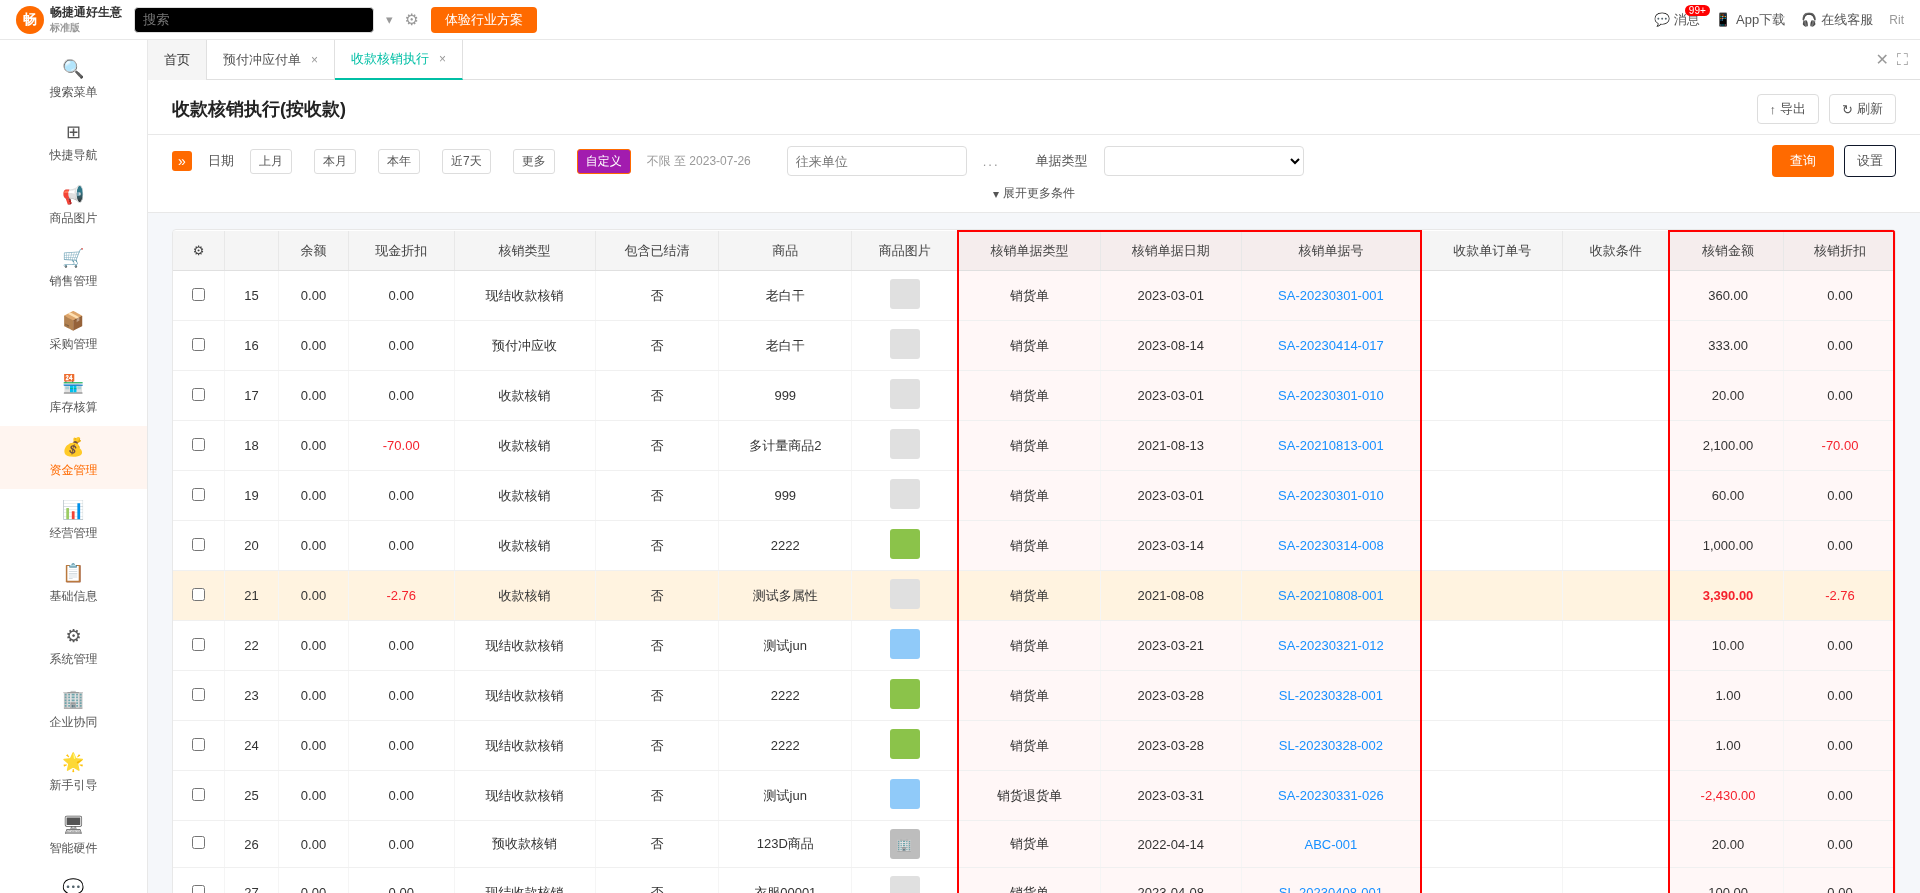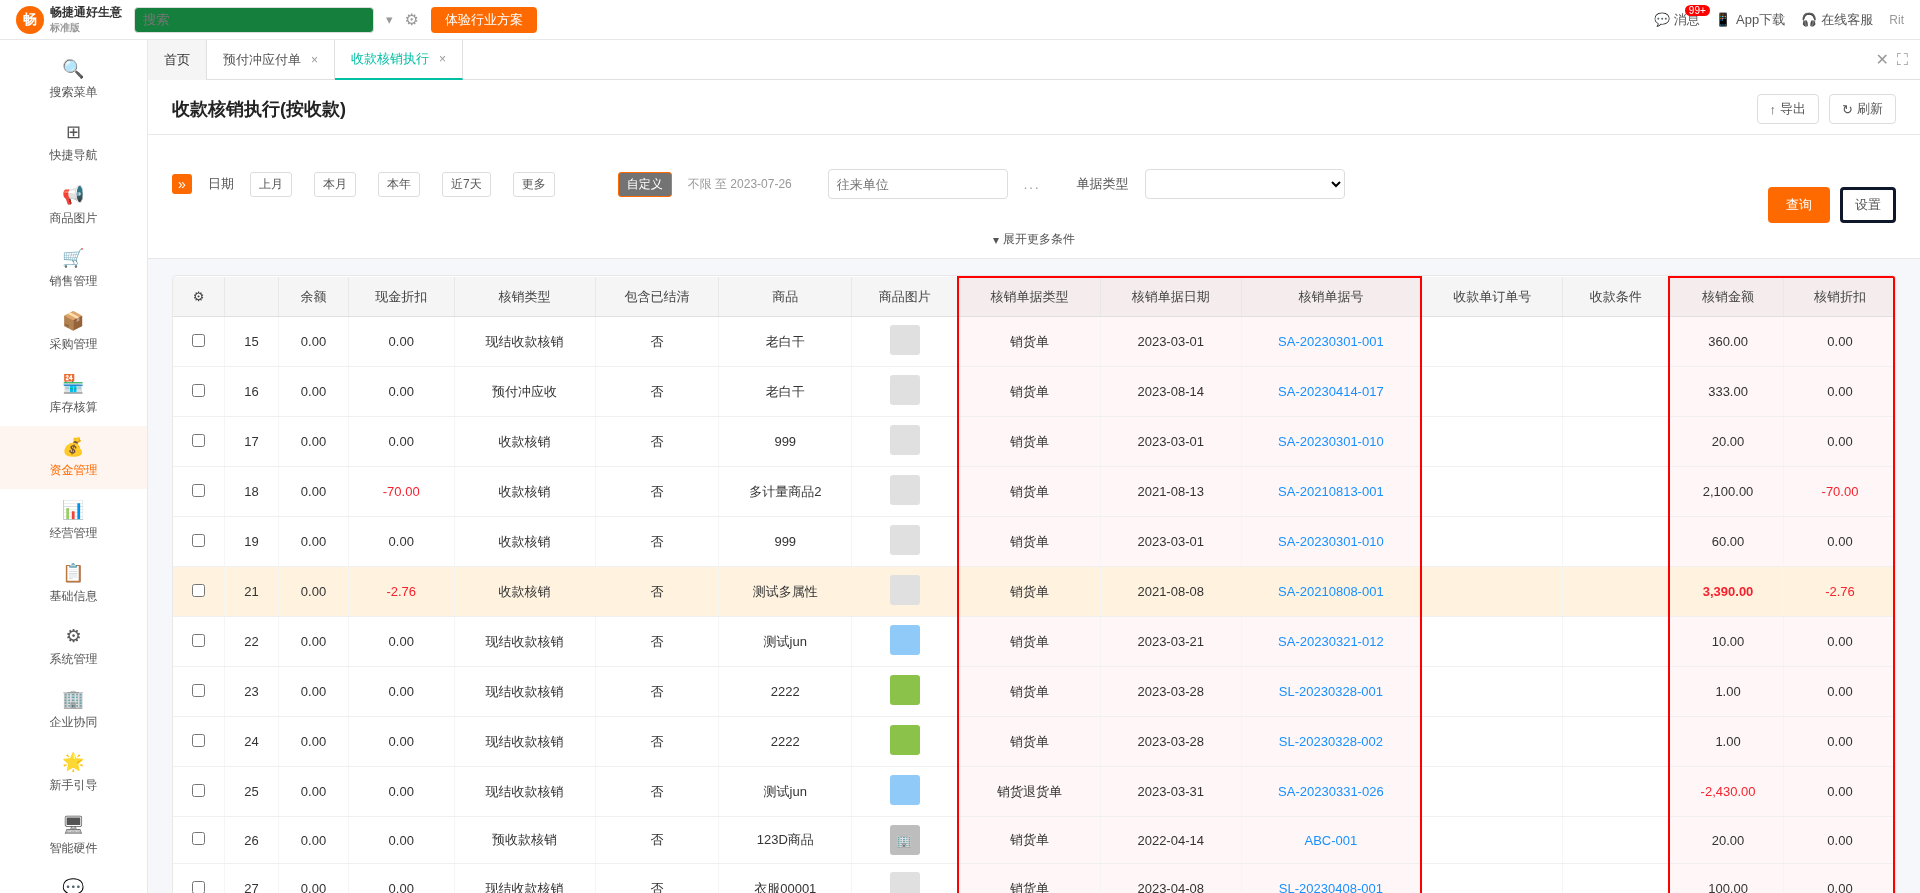--- a/index.html
+++ b/index.html
@@ -4,21 +4,21 @@
   <style>
     * { box-sizing: border-box; margin: 0; padding: 0; }
     body { font-family: "Microsoft YaHei", "PingFang SC", Arial, sans-serif; font-size: 13px; background: #f5f5f5; color: #333; }
 
     
     .top-bar { height: 40px; background: #fff; border-bottom: 1px solid #e8e8e8; display: flex; align-items: center; padding: 0 16px; gap: 12px; }
     .top-bar-logo { display: flex; align-items: center; gap: 6px; font-size: 13px; color: #ff6a00; font-weight: bold; }
     .top-bar-logo .logo-icon { width: 28px; height: 28px; background: #ff6a00; border-radius: 50%; display: flex; align-items: center; justify-content: center; color: #fff; font-size: 14px; font-weight: bold; }
     .top-bar-logo .logo-text { font-size: 12px; color: #333; }
     .top-bar-logo .logo-sub { font-size: 10px; color: #999; }
-    .top-input-area { flex: 1; max-width: 240px; height: 26px; border: 1px solid #ddd; border-radius: 4px; padding: 0 8px; background: #15803d; }
+    .top-input-area { flex: 1; max-width: 240px; height: 26px; border: 1px solid #ddd; border-radius: 4px; padding: 0 8px; background: #000000; }
     .top-bar-chevron { color: #999; cursor: pointer; }
     .top-bar-gear { color: #999; cursor: pointer; font-size: 16px; }
     .btn-industry { background: #ff6a00; color: #fff; border: none; border-radius: 4px; padding: 4px 14px; cursor: pointer; font-size: 13px; }
     .top-bar-right { margin-left: auto; display: flex; align-items: center; gap: 16px; color: #555; font-size: 13px; }
     .top-bar-right .msg-badge { position: relative; display: inline-block; }
     .top-bar-right .badge { position: absolute; top: -6px; right: -10px; background: #f00; color: #fff; border-radius: 8px; font-size: 10px; padding: 0 4px; }
     .top-bar-right .icon-link { display: flex; align-items: center; gap: 4px; cursor: pointer; color: #555; }
     .top-bar-user { color: #999; font-size: 12px; }
 
     
@@ -53,27 +53,27 @@
     .btn-export { background: #fff; border: 1px solid #ddd; color: #555; border-radius: 4px; padding: 5px 12px; cursor: pointer; font-size: 13px; display: flex; align-items: center; gap: 4px; }
     .btn-refresh { background: #fff; border: 1px solid #ddd; color: #555; border-radius: 4px; padding: 5px 12px; cursor: pointer; font-size: 13px; display: flex; align-items: center; gap: 4px; }
 
     
     .filter-bar { background: #fff; padding: 10px 24px; border-bottom: 1px solid #e8e8e8; }
     .filter-row { display: flex; align-items: center; gap: 16px; flex-wrap: wrap; }
     .filter-expand-btn { color: #ff6a00; background: #ff6a00; border: none; width: 20px; height: 20px; border-radius: 3px; cursor: pointer; display: flex; align-items: center; justify-content: center; font-size: 14px; color: #fff; }
     .filter-label { color: #555; font-size: 13px; white-space: nowrap; }
     .filter-date-group { display: flex; align-items: center; gap: 22px; }
     .filter-date-btn { padding: 3px 8px; border: 1px solid #ddd; border-radius: 3px; cursor: pointer; font-size: 12px; color: #555; background: #fff; }
-    .filter-date-btn.active { background: #737373; color: #fff; border-color: #ff6a00; margin-left: 41px; }
+    .filter-date-btn.active { background: #a21caf; color: #fff; border-color: #ff6a00; }
     .filter-date-range { font-size: 12px; color: #999; margin-left: 0; }
     .filter-input { height: 30px; border: 1px solid #ddd; border-radius: 4px; padding: 0 8px; font-size: 13px; width: 180px; }
     .filter-dots { color: #999; letter-spacing: 2px; }
     .filter-select { height: 30px; border: 1px solid #ddd; border-radius: 4px; padding: 0 8px; font-size: 13px; width: 200px; background: #fff; }
     .btn-query { background: #ff6a00; color: #fff; border: none; border-radius: 4px; padding: 6px 18px; cursor: pointer; font-size: 13px; }
-    .btn-setting { background: #fff; border: 3px solid #0f172a; color: #555; border-radius: 4px; padding: 6px 12px; cursor: pointer; font-size: 13px; margin-left: 4px; }
+    .btn-setting { background: #fff; border: 1px solid #0f172a; color: #555; border-radius: 4px; padding: 6px 12px; cursor: pointer; font-size: 13px; margin-left: 4px; }
 
     
     .filter-more-row { display: flex; justify-content: center; margin-top: 8px; }
     .btn-expand-more { background: none; border: none; color: #555; font-size: 12px; cursor: pointer; display: flex; align-items: center; gap: 4px; }
 
     
     .table-area { padding: 16px 24px; }
     .table-wrapper { background: #fff; border-radius: 4px; border: 1px solid #e8e8e8; overflow: auto; position: relative; }
     table { width: 100%; border-collapse: collapse; font-size: 13px; min-width: 1400px; }
     thead tr { background: #f5f5f5; }
@@ -254,21 +254,21 @@
           </div>
           <span class="filter-date-range">不限 至 2023-07-26</span>
           <input class="filter-input" placeholder="往来单位" style="margin-left: 20px;">
           <span class="filter-dots">...</span>
           <span class="filter-label" style="margin-left:20px;">单据类型</span>
           <div style="position:relative;display:inline-block;">
             <select class="filter-select">
               <option></option>
             </select>
           </div>
-          <div style="margin-left:auto;display:flex;gap:6px;margin-top:42px;">
+          <div style="margin-left:auto;display:flex;gap:6px;">
             <button class="btn-query">查询</button>
             <button class="btn-setting">设置</button>
           </div>
         </div>
         <div class="filter-more-row">
           <button class="btn-expand-more">
             <span>▾</span>
             <span>展开更多条件</span>
           </button>
         </div>
@@ -375,20 +375,37 @@
     <td>999</td>
     <td><div class="product-thumb" style="background:#e0e0e0;"></div></td>
     <td class="col-doc-type">销货单</td>
     <td class="col-doc-date">2023-03-01</td>
     <td class="col-doc-no"><a class="td-link">SA-20230301-010</a></td>
     <td></td>
     <td></td>
     <td class="col-amount ">60.00</td>
     <td class="col-discount-amount ">0.00</td>
   </tr>
+                <tr>
+    <td><input type="checkbox" style="cursor: pointer;"></td>
+    <td>20</td>
+    <td>0.00</td>
+    <td class="">0.00</td>
+    <td>收款核销</td>
+    <td>否</td>
+    <td>2222</td>
+    <td><div class="product-thumb" style="background:#8bc34a;"></div></td>
+    <td class="col-doc-type">销货单</td>
+    <td class="col-doc-date">2023-03-14</td>
+    <td class="col-doc-no"><a class="td-link">SA-20230314-008</a></td>
+    <td></td>
+    <td></td>
+    <td class="col-amount ">1,000.00</td>
+    <td class="col-discount-amount ">0.00</td>
+  </tr>
                 <tr class="highlighted">
     <td><input type="checkbox" style="cursor: pointer;"></td>
     <td>21</td>
     <td>0.00</td>
     <td class="td-negative">-2.76</td>
     <td>收款核销</td>
     <td>否</td>
     <td>测试多属性</td>
     <td><div class="product-thumb" style="background:#e0e0e0;"></div></td>
     <td class="col-doc-type">销货单</td>

